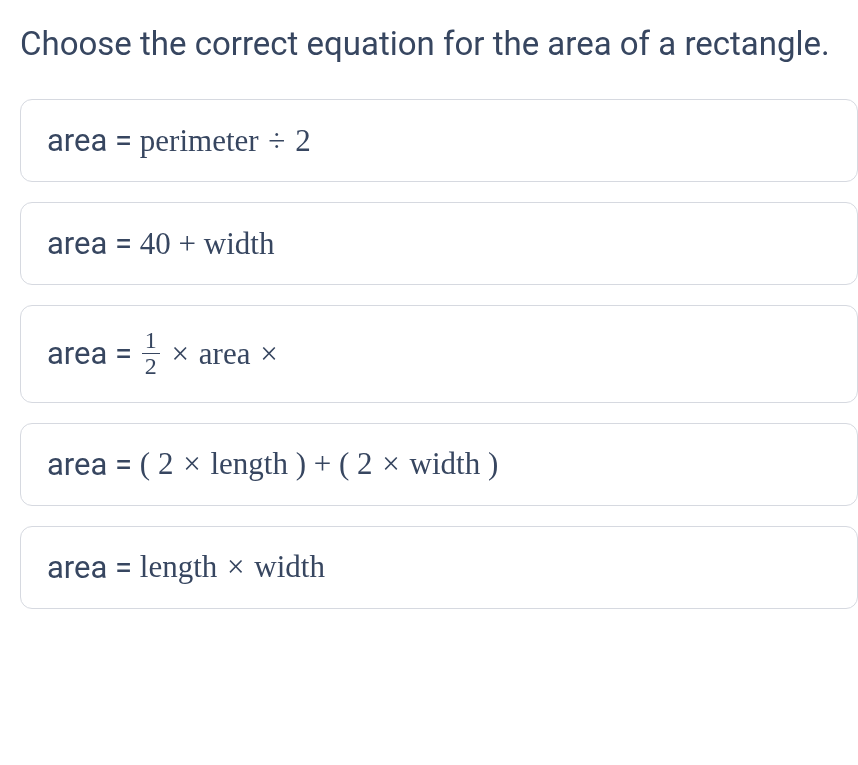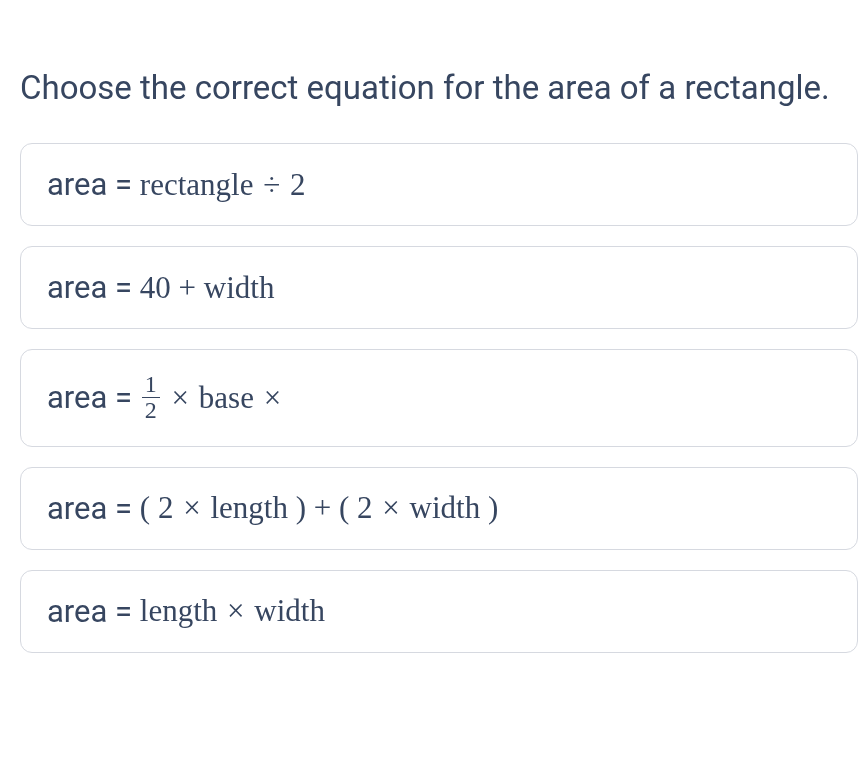--- a/index.html
+++ b/index.html
@@ -15,21 +15,20 @@
     padding: 18px 0 18px 20px;
     color: #374660;
     overflow: hidden;
   }
   .question-text {
     font-size: 33px;
     line-height: 1.55;
     color: #374660;
     margin-bottom: 30px;
     font-weight: 400;
-    margin-top: 44px;
   }
   .options {
     display: flex;
     flex-direction: column;
     gap: 20px;
   }
   .option {
     border: 1.5px solid #d6d9e0;
     border-radius: 12px;
     padding: 22px 26px;
@@ -81,42 +80,42 @@
 </style>
 </head>
 <body>
 
 <div class="question-text">Choose the correct equation for the area of a rectangle.</div>
 
 <div class="options">
   <div class="option">
     <span class="math">
       <span>area = </span>
-      <span class="serif-text">rectangle</span>
+      <span class="serif-text">perimeter</span>
       <span class="divide">÷</span>
       <span class="serif-text">2</span>
     </span>
   </div>
 
   <div class="option">
     <span class="math">
       <span>area = </span>
       <span class="serif-text">40 + width</span>
     </span>
   </div>
 
   <div class="option">
     <span class="math">
       <span>area = </span>
       <span class="frac">
         <span class="num">1</span>
         <span class="den">2</span>
       </span>
       <span class="times">×</span>
-      <span class="serif-text"> base </span>
+      <span class="serif-text"> area </span>
       <span class="times">×</span>
     </span>
   </div>
 
   <div class="option">
     <span class="math">
       <span>area = </span>
       <span class="paren">(</span>
       <span class="serif-text">2 </span>
       <span class="times">×</span>

